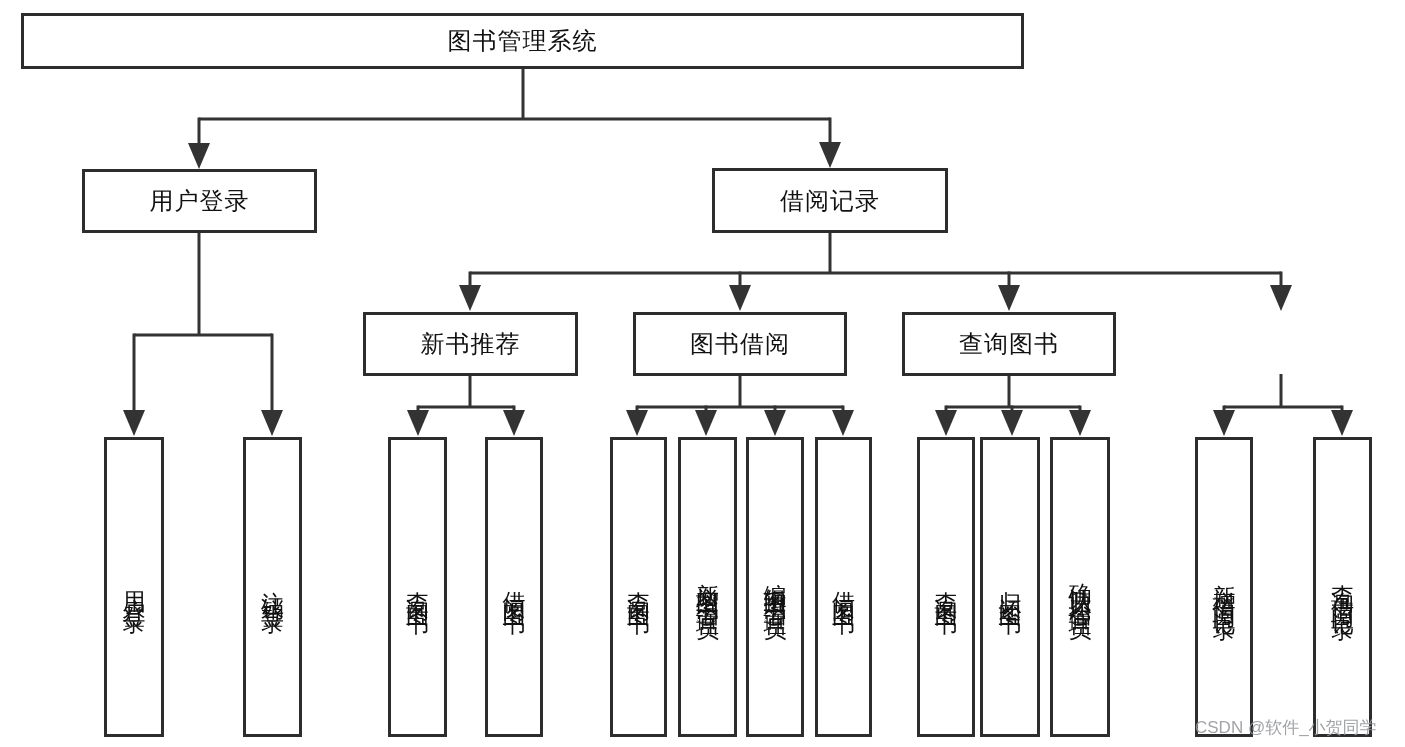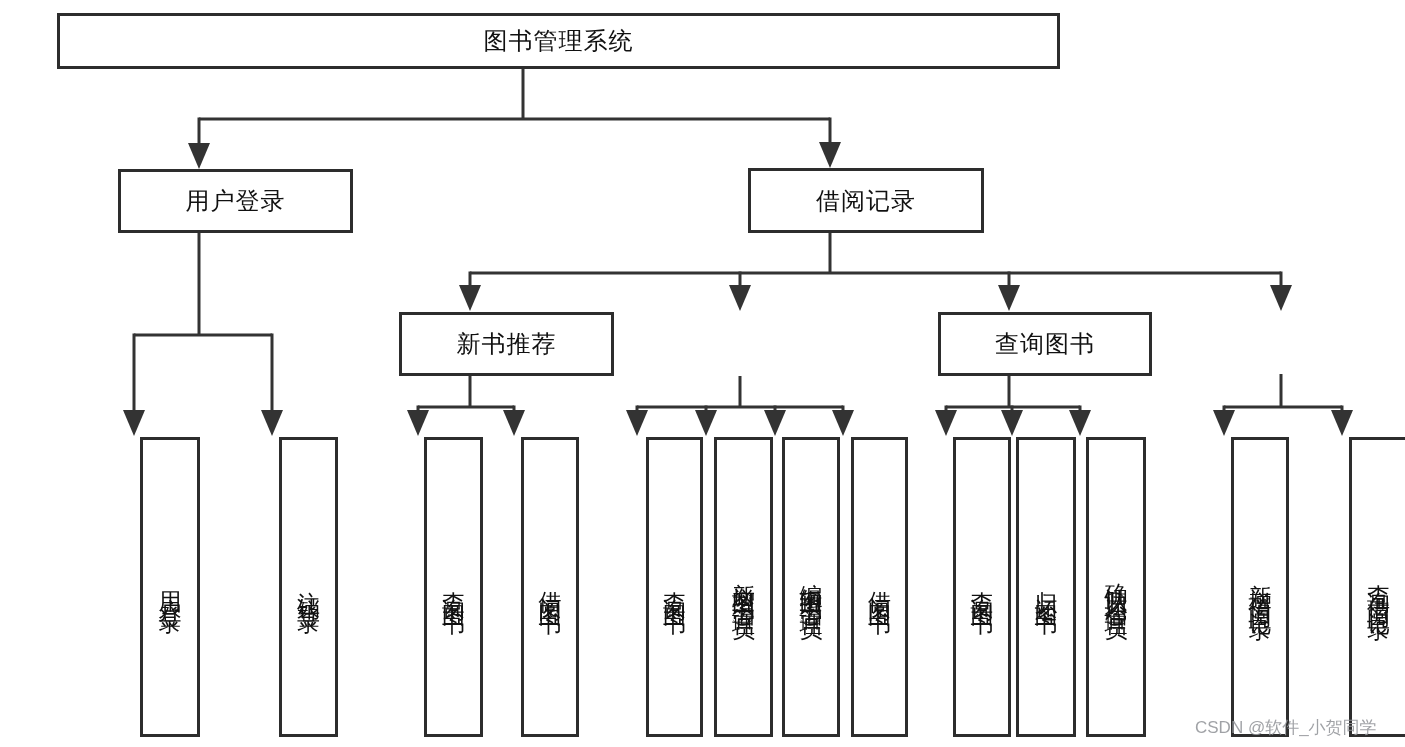--- a/index.html
+++ b/index.html
@@ -24,21 +24,20 @@
   }
   .node {
     position: absolute;
     box-sizing: border-box;
     border: 3px solid #2d2d2d;
     background: #ffffff;
     display: flex;
     align-items: center;
     justify-content: center;
     color: #111111;
-    margin-left: 36px;
   }
   .hbox {
     font-size: 24px;
     letter-spacing: 1px;
     white-space: nowrap;
   }
   .vbox .vtext {
     writing-mode: vertical-rl;
     text-orientation: mixed;
     font-size: 23px;
@@ -143,20 +142,23 @@
   <div class="node hbox" style="left:82px; top:169px; width:235px; height:64px;">
     <span>用户登录</span>
   </div>
   <div class="node hbox" style="left:712px; top:168px; width:236px; height:65px;">
     <span>借阅记录</span>
   </div>
 
   <div class="node hbox" style="left:363px; top:312px; width:215px; height:64px;text-align:right;">
     <span>新书推荐</span>
   </div>
+  <div class="node hbox" style="left:633px; top:312px; width:214px; height:64px;">
+    <span>图书借阅</span>
+  </div>
   <div class="node hbox" style="left:902px; top:312px; width:214px; height:64px;">
     <span>查询图书</span>
   </div>
 
   <div class="node vbox" style="left:104px; top:437px; width:60px; height:300px;">
     <span class="vtext">用户登录</span>
   </div>
   <div class="node vbox" style="left:243px; top:437px; width:59px; height:300px;">
     <span class="vtext">注销登录</span>
   </div>

